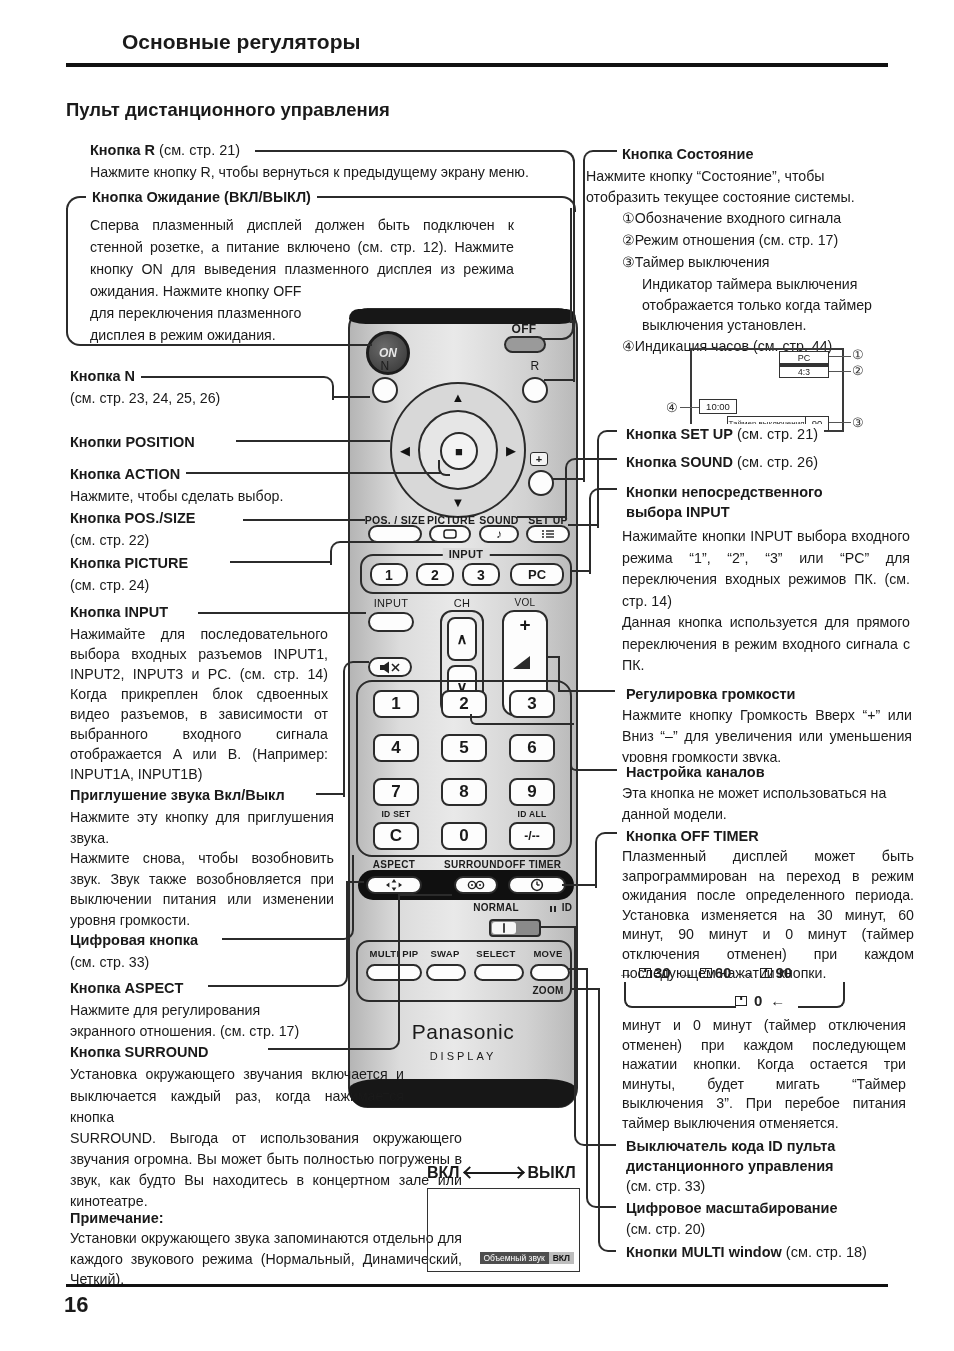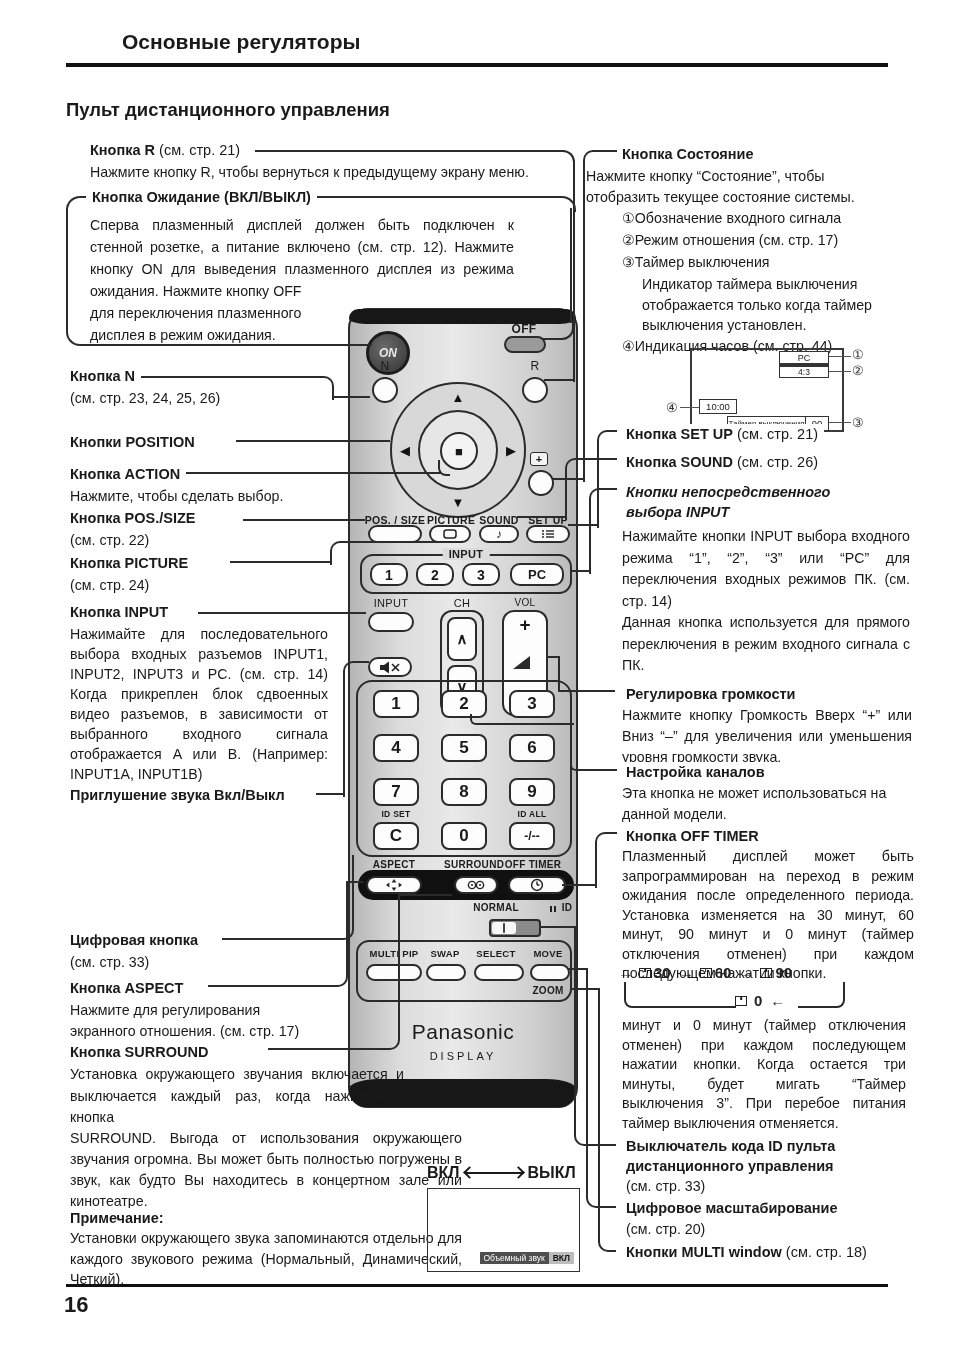--- a/index.html
+++ b/index.html
@@ -292,20 +292,22 @@
   <div class="hd" style="left:70px;top:508px;">Кнопка POS./SIZE</div>
   <div class="bd" style="left:70px;top:530px;">(см. стр. 22)</div>
 
   <div class="hd" style="left:70px;top:553px;">Кнопка PICTURE</div>
   <div class="bd" style="left:70px;top:575px;">(см. стр. 24)</div>
 
   <div class="hd" style="left:70px;top:602px;">Кнопка INPUT</div>
   <div class="bd j" style="left:70px;top:624px;width:258px;line-height:20px;">Нажимайте для последовательного выбора входных разъемов INPUT1, INPUT2, INPUT3 и PC. (см. стр. 14) Когда прикреплен блок сдвоенных видео разъемов, в зависимости от выбранного входного сигнала отображается A или B. (Например: INPUT1A, INPUT1B)</div>
 
   <div class="hd" style="left:70px;top:785px;">Приглушение звука Вкл/Выкл</div>
+  <div class="bd j pre" style="left:70px;top:807px;width:264px;line-height:20.5px;">Нажмите эту кнопку для приглушения звука.
+Нажмите снова, чтобы возобновить звук. Звук также возобновляется при выключении питания или изменении уровня громкости.</div>
 
   <div class="hd" style="left:70px;top:930px;">Цифровая кнопка</div>
   <div class="bd" style="left:70px;top:952px;">(см. стр. 33)</div>
 
   <div class="hd" style="left:70px;top:978px;">Кнопка ASPECT</div>
   <div class="bd" style="left:70px;top:1000px;width:250px;">Нажмите для регулирования экранного отношения. (см. стр. 17)</div>
 
   <div class="hd" style="left:70px;top:1042px;">Кнопка SURROUND</div>
   <div class="bd j" style="left:70px;top:1064px;width:334px;line-height:21.5px;">Установка окружающего звучания включается и выключается каждый раз, когда нажимается кнопка</div>
   <div class="bd j" style="left:70px;top:1128px;width:392px;">SURROUND. Выгода от использования окружающего звучания огромна. Вы может быть полностью погружены в звук, как будто Вы находитесь в концертном зале или кинотеатре.</div>
@@ -333,21 +335,21 @@
   <div class="dgbox" style="left:727px;top:416px;width:102px;height:15px;font-size:8px;padding:0;">
     <span style="flex:1;text-align:center;">Таймер выключения</span>
     <span style="width:22px;text-align:center;border-left:1.5px solid #333;font-size:9.5px;align-self:stretch;display:flex;align-items:center;justify-content:center;">90</span>
   </div>
   <i class="ln" style="left:829px;top:422px;width:22px;border-top-width:1.5px;border-color:#555;"></i>
   <span class="mrk" style="left:852px;top:415px;">③</span>
 
   <div class="hd" style="left:622px;top:424px;padding-left:4px;"><span>Кнопка SET UP</span><span class="ref"> (см. стр. 21)</span></div>
   <div class="hd" style="left:622px;top:452px;padding-left:4px;"><span>Кнопка SOUND</span><span class="ref"> (см. стр. 26)</span></div>
 
-  <div class="hd" style="left:622px;top:482px;white-space:normal;width:240px;padding-left:4px;font-style:italic;">Кнопки непосредственного выбора INPUT</div>
+  <div class="hd" style="left:622px;top:482px;white-space:normal;width:240px;padding-left:4px;">Кнопки непосредственного выбора INPUT</div>
   <div class="bd j pre" style="left:622px;top:526px;width:288px;line-height:21.5px;">Нажимайте кнопки INPUT выбора входного режима “1”, “2”, “3” или “PC” для переключения входных режимов ПК. (см. стр. 14)
 Данная кнопка используется для прямого переключения в режим входного сигнала с ПК.</div>
 
   <div class="hd" style="left:622px;top:684px;padding-left:4px;">Регулировка громкости</div>
   <div class="bd j" style="left:622px;top:705px;width:290px;">Нажмите кнопку Громкость Вверх “+” или Вниз “–” для увеличения или уменьшения уровня громкости звука.</div>
 
   <div class="hd" style="left:622px;top:762px;padding-left:4px;">Настройка каналов</div>
   <div class="bd" style="left:622px;top:783px;width:284px;">Эта кнопка не может использоваться на данной модели.</div>
 
   <div class="hd" style="left:622px;top:826px;padding-left:4px;">Кнопка OFF TIMER</div>

